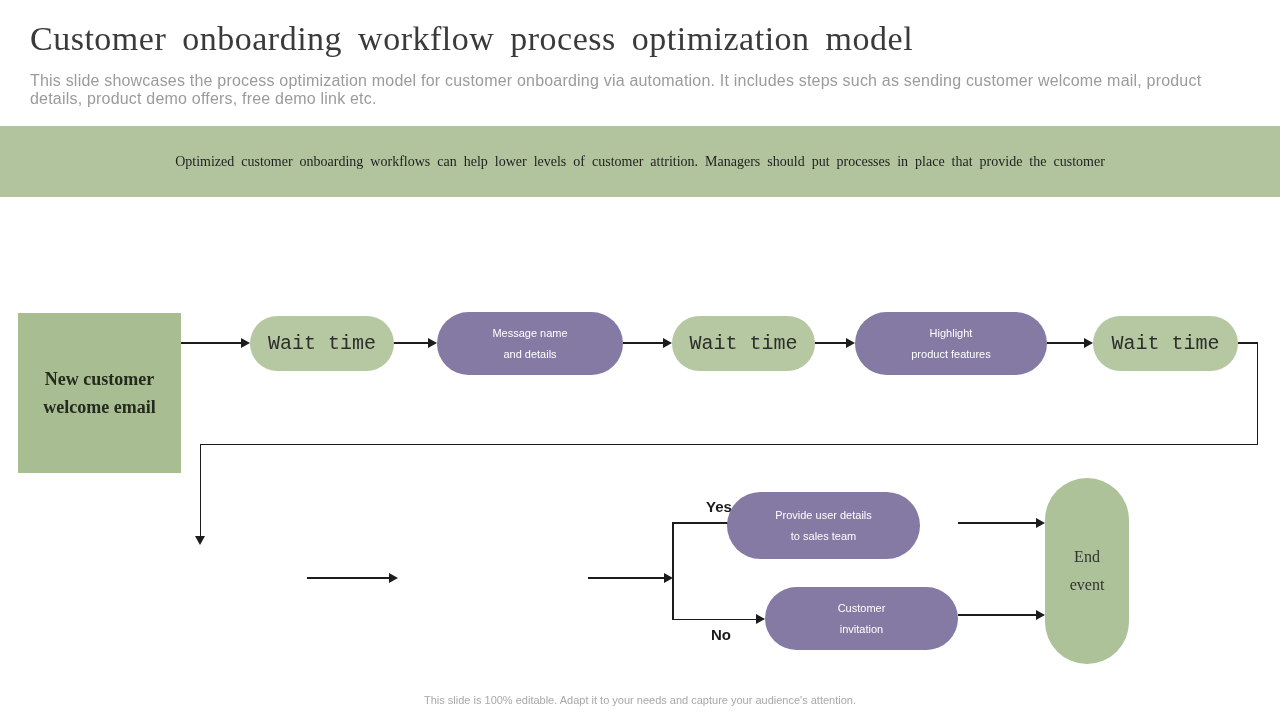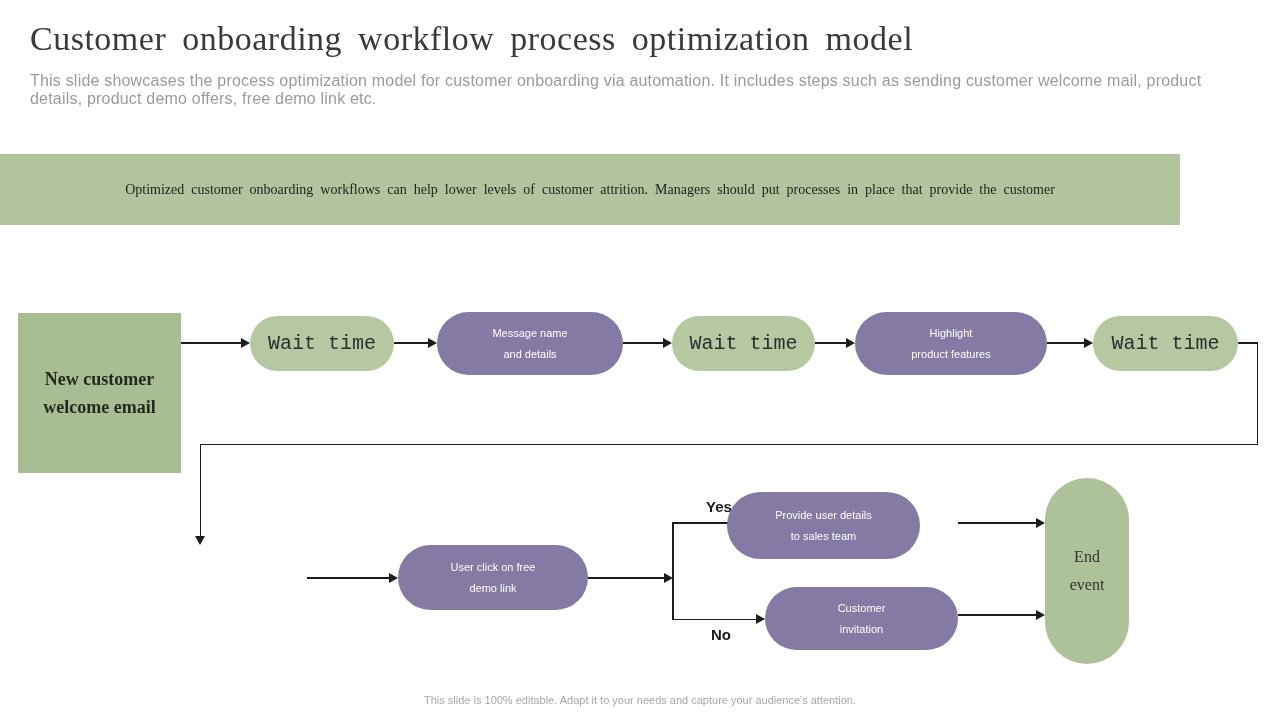--- a/index.html
+++ b/index.html
@@ -21,23 +21,23 @@
     position:absolute;left:30px;top:20px;width:1100px;
     font-family:"Liberation Serif",serif;font-size:34px;font-weight:400;
     color:#3a3a3a;word-spacing:7px;letter-spacing:.5px;white-space:nowrap;
   }
   .subtitle{
     position:absolute;left:30px;top:72px;width:1200px;
     font-size:16px;color:#9b9b9b;letter-spacing:.2px;
   }
   
   .banner{
-    position:absolute;left:0;top:126px;width:1180px;height:71px;
+    position:absolute;left:0;top:126px;width:1280px;height:71px;
     background:var(--green-banner);
-    display:flex;flex-direction:row;justify-content:center;align-items:center;margin-top:28px;
+    display:flex;flex-direction:row;justify-content:center;align-items:center;
   }
   .banner-line{
     font-family:"Liberation Serif",serif;font-size:14px;color:#1f1f1f;
     line-height:20px;word-spacing:3.5px;text-align:center;
   }
   
   .node{
     position:absolute;display:flex;align-items:center;justify-content:center;
     text-align:center;white-space:pre-line;
   }
@@ -127,22 +127,20 @@
   <div class="line hline" style="left:1238px;top:342px;width:20px;"></div>
   <div class="line vline" style="left:1256.5px;top:342px;height:103px;"></div>
   <div class="line hline" style="left:200px;top:443.5px;width:1058px;"></div>
   <div class="line vline" style="left:199.5px;top:443.5px;height:94px;"></div>
   <div class="arrow-down" style="left:195px;top:536px;"></div>
 
 
   <div class="line hline" style="left:307px;top:577px;width:83px;"></div>
   <div class="arrow-right" style="left:389px;top:573px;"></div>
 
-  <div class="node pill-purple" style="left:398px;top:545px;width:190px;height:65px;">User click on free
-demo link</div>
 
   <div class="line hline" style="left:588px;top:577px;width:77px;"></div>
   <div class="arrow-right" style="left:664px;top:573px;"></div>
 
   <div class="line vline" style="left:672px;top:522px;height:98px;"></div>
 
   <div class="branch-label" style="left:693px;top:498px;">Yes</div>
   <div class="line hline" style="left:672px;top:522px;width:85px;"></div>
   <div class="arrow-right" style="left:756px;top:518px;"></div>
 

